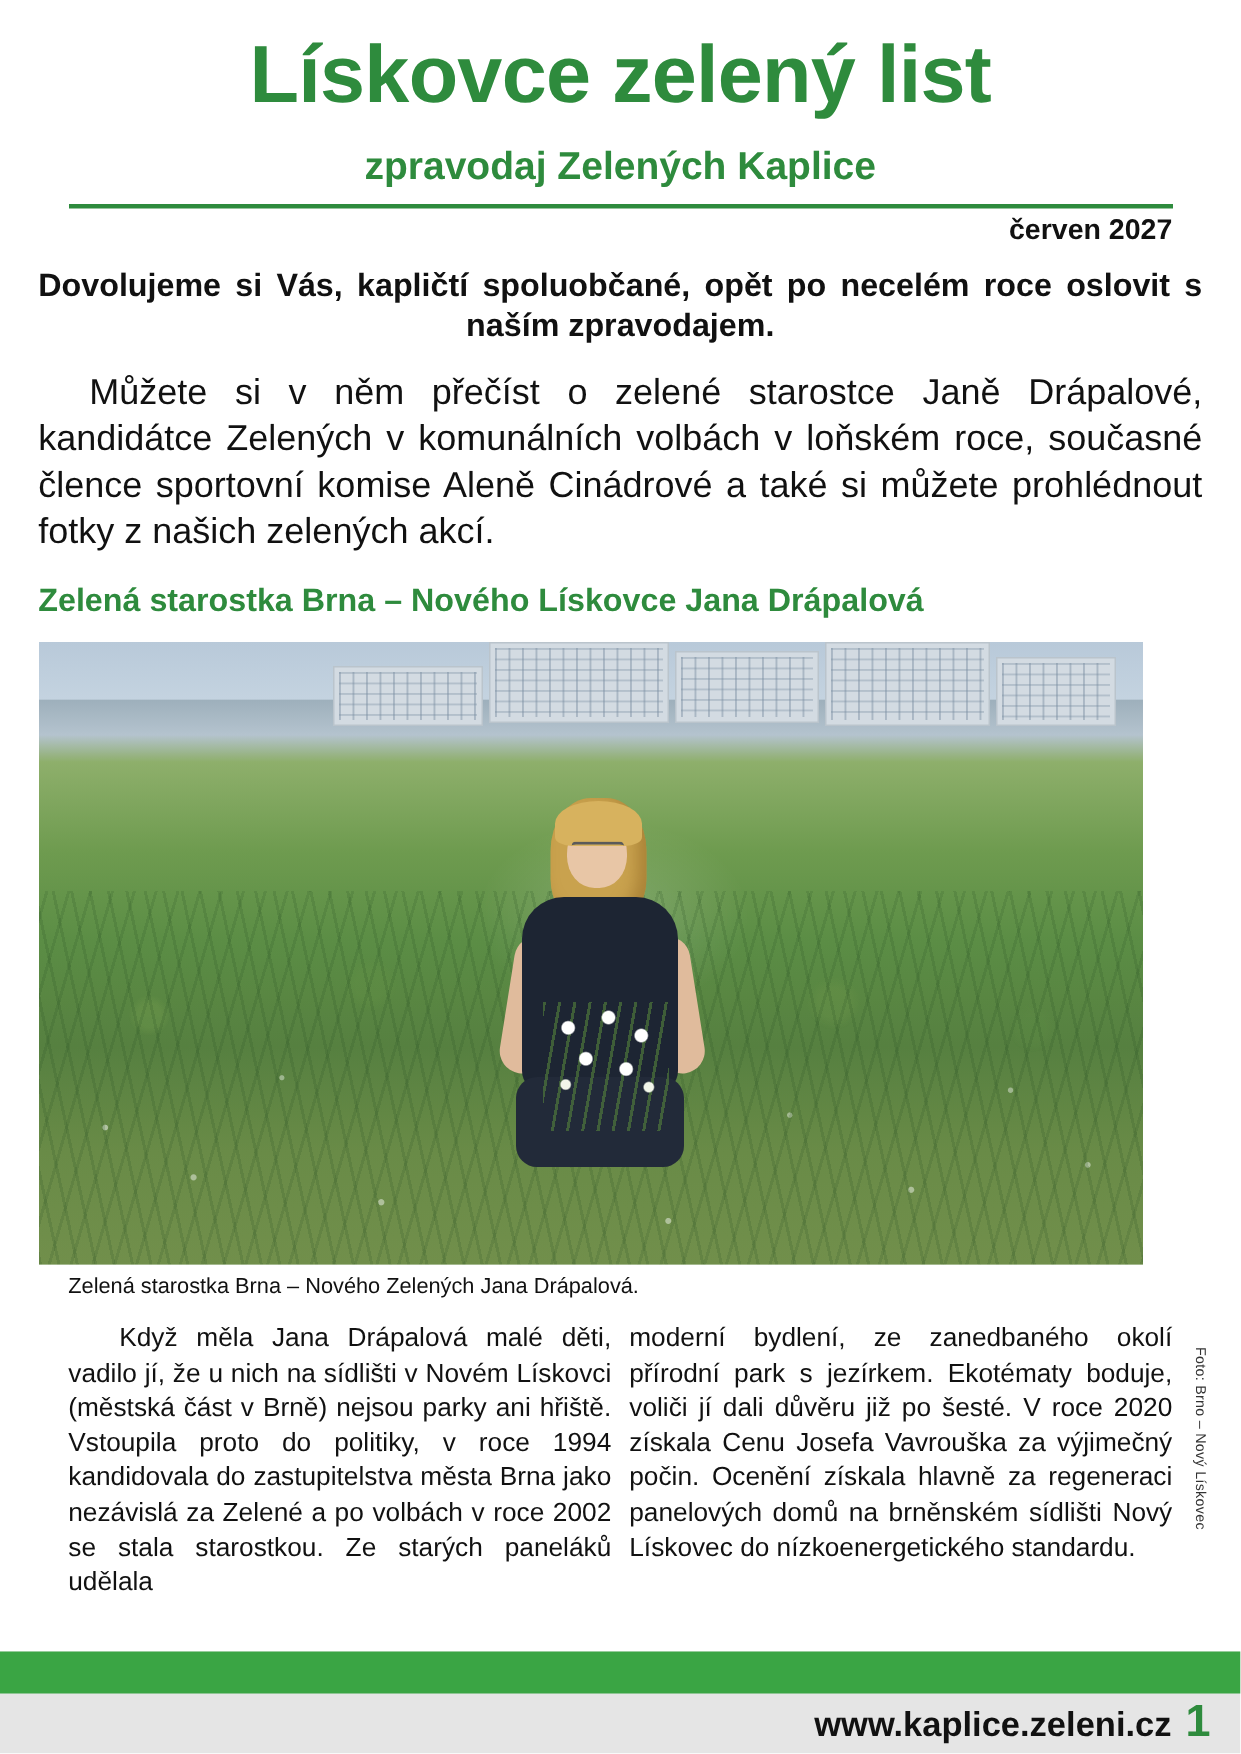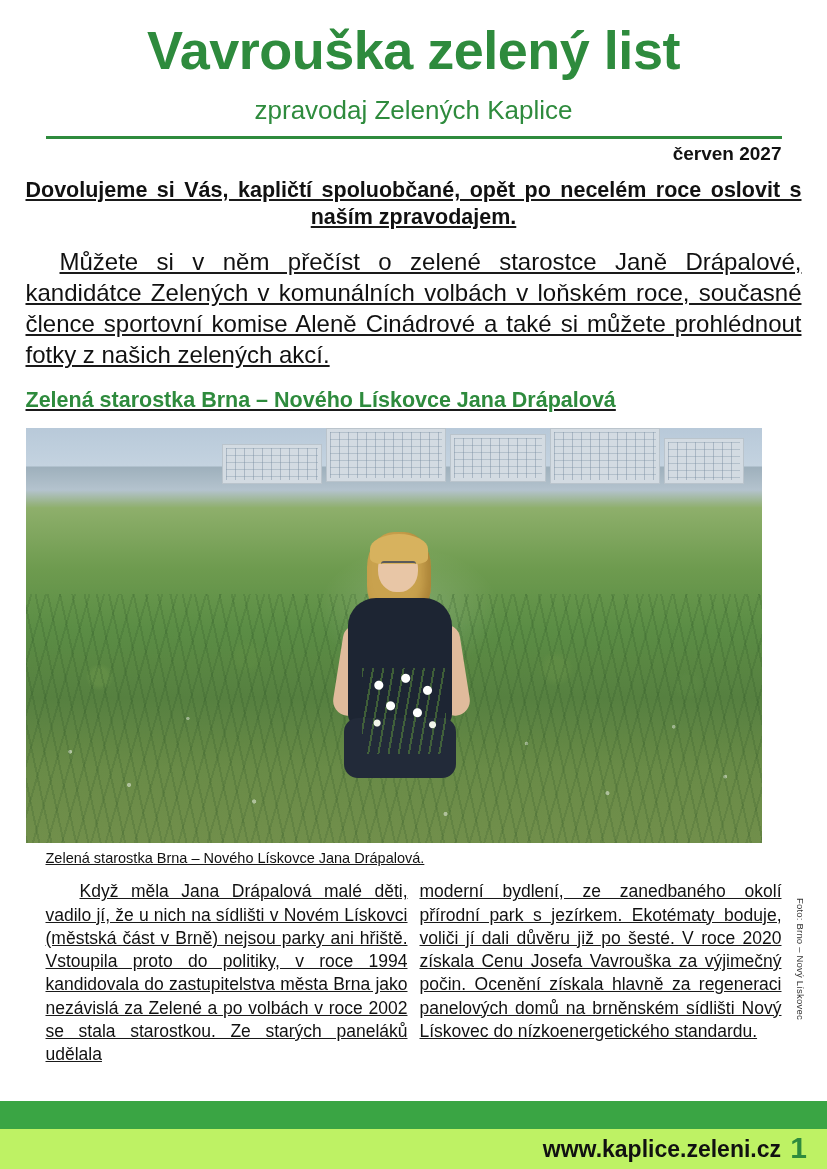--- a/index.html
+++ b/index.html
@@ -29,21 +29,21 @@
   }
   .masthead-title {
     font-size: 54px;
     font-weight: bold;
     color: #2e8b3d;
     letter-spacing: -0.5px;
     line-height: 1.05;
   }
   .masthead-subtitle {
     font-size: 26px;
-    font-weight: normal;
+    font-weight: bold;
     color: #2e8b3d;
     margin-top: 16px;
   }
   .masthead-rule {
     width: 736px;
     height: 3px;
     background: #2e8b3d;
     margin: 10px auto 0 auto;
   }
   .issue-date {
@@ -53,21 +53,20 @@
     font-size: 19px;
     font-weight: bold;
     color: #111;
   }
 
   
   .content {
     width: 776px;
     margin: 0 auto;
     padding-top: 12px;
-    text-decoration: underline;
   }
   .lead {
     font-size: 21.5px;
     font-weight: bold;
     text-align: justify;
     text-align-last: center;
     line-height: 1.28;
     color: #111;
   }
   .intro {
@@ -251,21 +250,21 @@
     color: #333;
     writing-mode: vertical-rl;
     letter-spacing: 0.2px;
   }
 
   
   .footer {
     position: absolute;
     left: 0; right: 0; bottom: 0;
     height: 68px;
-    background: #bef264;
+    background: #e5e5e5;
   }
   .footer-band {
     position: absolute;
     left: 0; right: 0; top: 0;
     height: 28px;
     background: #3aa544;
   }
   .footer-inner {
     position: absolute;
     left: 0; right: 0; bottom: 0;
@@ -288,21 +287,21 @@
     font-weight: bold;
     color: #2e8b3d;
   }
 </style>
 </head>
 <body>
 
 <div class="page">
 
   <div class="masthead">
-    <div class="masthead-title">Vavrouška zelený list</div>
+    <div class="masthead-title">Lískovce zelený list</div>
     <div class="masthead-subtitle">zpravodaj Zelených Kaplice</div>
     <div class="masthead-rule"></div>
     <div class="issue-date">červen 2027</div>
   </div>
 
   <div class="content">
     <div class="lead">Dovolujeme si Vás, kapličtí spoluobčané, opět po necelém roce oslovit s naším zpravodajem.</div>
     <div class="intro">Můžete si v něm přečíst o zelené starostce Janě Drápalové, kandidátce Zelených v komunálních volbách v loňském roce, současné člence sportovní komise Aleně Cinádrové a také si můžete prohlédnout fotky z našich zelených akcí.</div>
     <div class="section-heading">Zelená starostka Brna – Nového Lískovce Jana Drápalová</div>
 
@@ -319,21 +318,21 @@
       <div class="fig-head"></div>
       <div class="fig-hair-front"></div>
       <div class="fig-glasses"></div>
       <div class="fig-arm-l"></div>
       <div class="fig-arm-r"></div>
       <div class="fig-body"></div>
       <div class="fig-legs"></div>
       <div class="bouquet"></div>
     </div>
 
-    <div class="photo-caption">Zelená starostka Brna – Nového Lískovce Jana Drápalová.</div>
+    <div class="photo-caption">Zelená starostka Brna – Nového Zelených Jana Drápalová.</div>
 
     <div class="columns">
       <div class="col">
         <p class="first">Když měla Jana Drápalová malé děti, vadilo jí, že u nich na sídlišti v Novém Lískovci (městská část v Brně) nejsou parky ani hřiště. Vstoupila proto do politiky, v roce 1994 kandidovala do zastupitelstva města Brna jako nezávislá za Zelené a po volbách v roce 2002 se stala starostkou. Ze starých paneláků udělala</p>
       </div>
       <div class="col">
         <p>moderní bydlení, ze zanedbaného okolí přírodní park s jezírkem. Ekotématy boduje, voliči jí dali důvěru již po šesté. V roce 2020 získala Cenu Josefa Vavrouška za výjimečný počin. Ocenění získala hlavně za regeneraci panelových domů na brněnském sídlišti Nový Lískovec do nízkoenergetického standardu.</p>
       </div>
       <div class="photo-credit">Foto: Brno – Nový Lískovec</div>
     </div>

